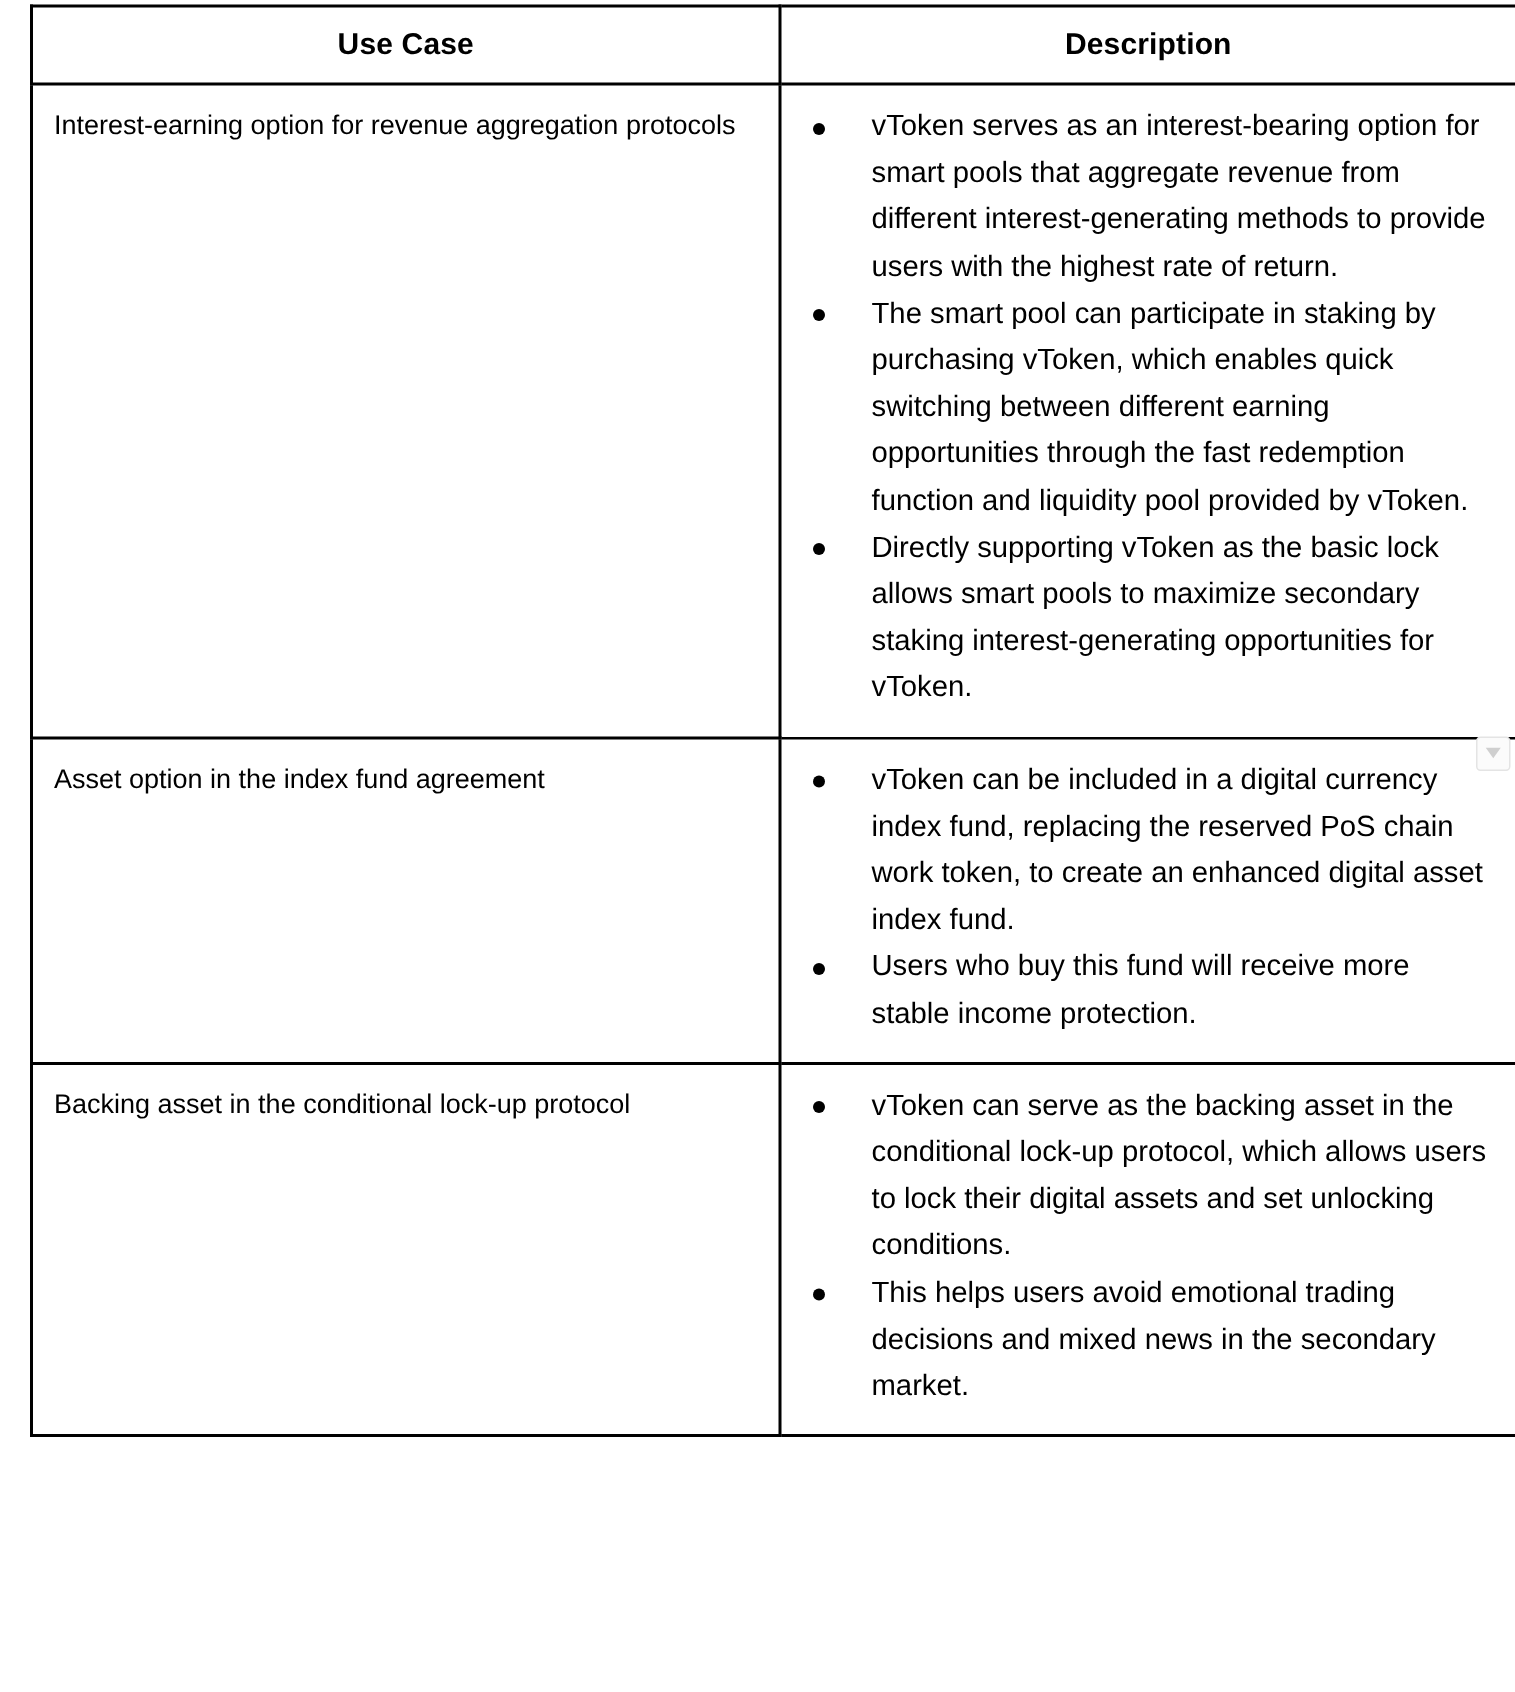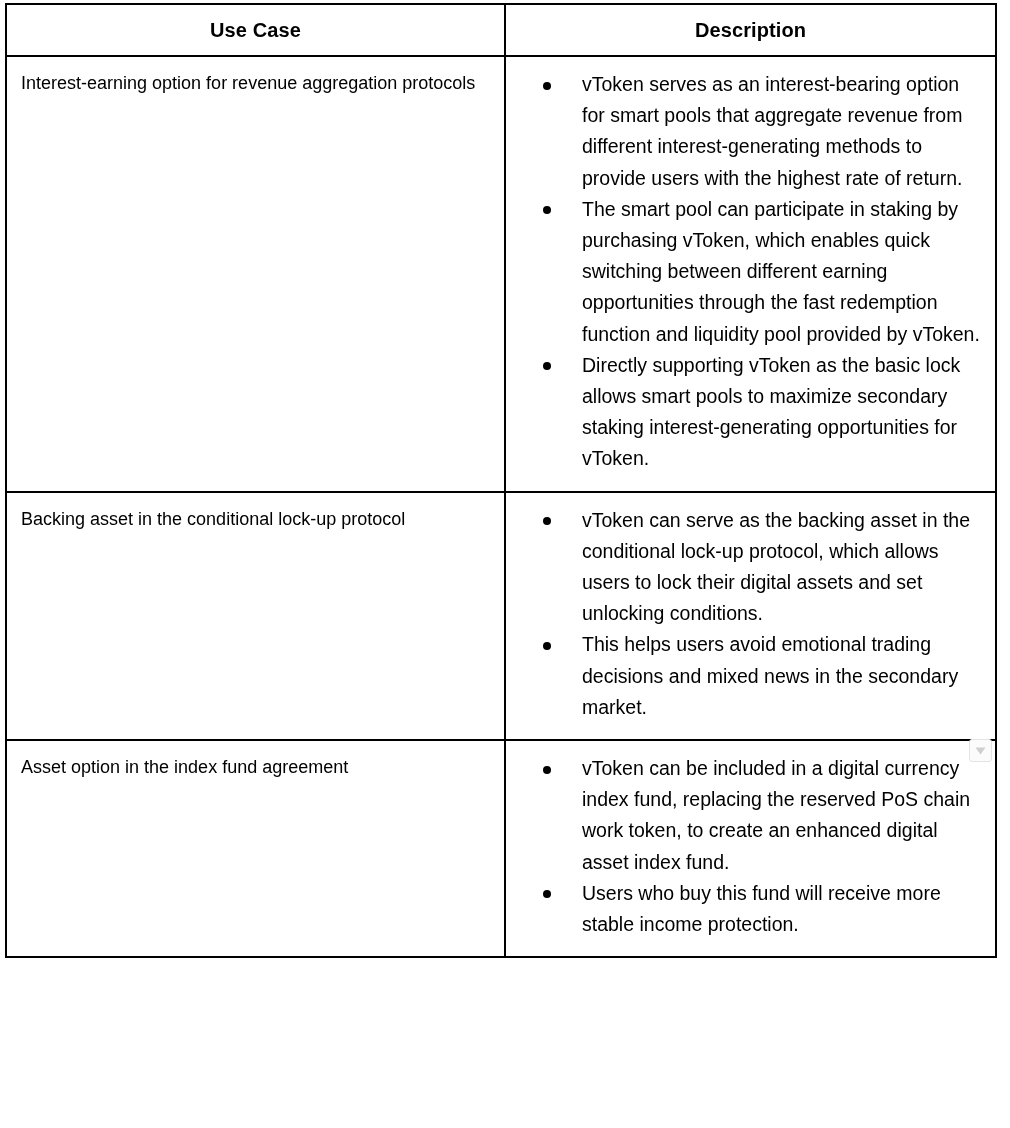--- a/index.html
+++ b/index.html
@@ -17,21 +17,21 @@
 
   .page {
     position: relative;
     width: 1010px;
     height: 1128px;
     overflow: hidden;
   }
 
   .table-wrap {
     position: absolute;
-    left: 5px;
+    left: 20px;
     top: 3px;
     width: 964px;
   }
 
   table.usecase-table {
     border-collapse: collapse;
     table-layout: fixed;
     width: 992px;
     border: 2.5px solid #000000;
   }
@@ -55,21 +55,21 @@
     letter-spacing: 0.1px;
   }
 
   td.cell-usecase {
     padding: 13px 12px 16px 14px;
     font-size: 18px;
     line-height: 26.5px;
   }
 
   td.cell-desc {
-    padding: 12px 14px 16px 18px;
+    padding: 12px 14px 16px 2px;
     position: relative;
   }
 
   ul.bullets {
     list-style: none;
     margin: 0;
     padding: 0;
   }
 
   ul.bullets > li {
@@ -137,52 +137,52 @@
               </li>
               <li>
                 <span class="bullet-dot"></span>
                 <span>Directly supporting vToken as the basic lock allows smart pools to maximize secondary staking interest-generating opportunities for vToken.</span>
               </li>
             </ul>
           </td>
         </tr>
 
         <tr>
-          <td class="cell-usecase">Backing asset in the conditional lock-up protocol</td>
-          <td class="cell-desc">
-            <ul class="bullets">
-              <li>
-                <span class="bullet-dot"></span>
-                <span>vToken can serve as the backing asset in the conditional lock-up protocol, which allows users to lock their digital assets and set unlocking conditions.</span>
-              </li>
-              <li>
-                <span class="bullet-dot"></span>
-                <span>This helps users avoid emotional trading decisions and mixed news in the secondary market.</span>
-              </li>
-            </ul>
-          </td>
-        </tr>
-
-        <tr>
           <td class="cell-usecase">Asset option in the index fund agreement</td>
           <td class="cell-desc">
             <div class="dropdown-caret-button">
               <svg width="11" height="8" viewBox="0 0 11 8">
                 <polygon points="0.5,0.5 10.5,0.5 5.5,7.5" fill="#cfcfcf"></polygon>
               </svg>
             </div>
             <ul class="bullets">
               <li>
                 <span class="bullet-dot"></span>
                 <span>vToken can be included in a digital currency index fund, replacing the reserved PoS chain work token, to create an enhanced digital asset index fund.</span>
               </li>
               <li>
                 <span class="bullet-dot"></span>
                 <span>Users who buy this fund will receive more stable income protection.</span>
               </li>
             </ul>
           </td>
         </tr>
 
+        <tr>
+          <td class="cell-usecase">Backing asset in the conditional lock-up protocol</td>
+          <td class="cell-desc">
+            <ul class="bullets">
+              <li>
+                <span class="bullet-dot"></span>
+                <span>vToken can serve as the backing asset in the conditional lock-up protocol, which allows users to lock their digital assets and set unlocking conditions.</span>
+              </li>
+              <li>
+                <span class="bullet-dot"></span>
+                <span>This helps users avoid emotional trading decisions and mixed news in the secondary market.</span>
+              </li>
+            </ul>
+          </td>
+        </tr>
+
       </tbody>
     </table>
   </div>
 </div>
 
 </body></html>

